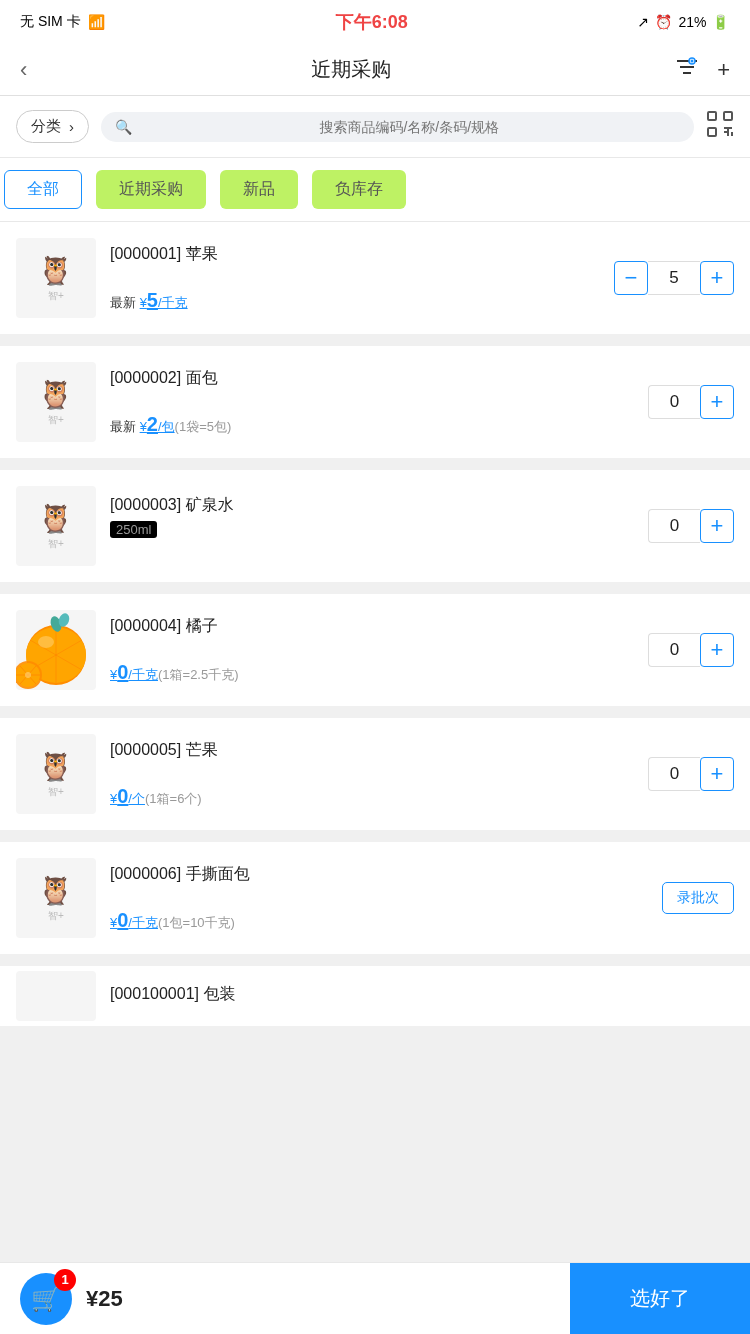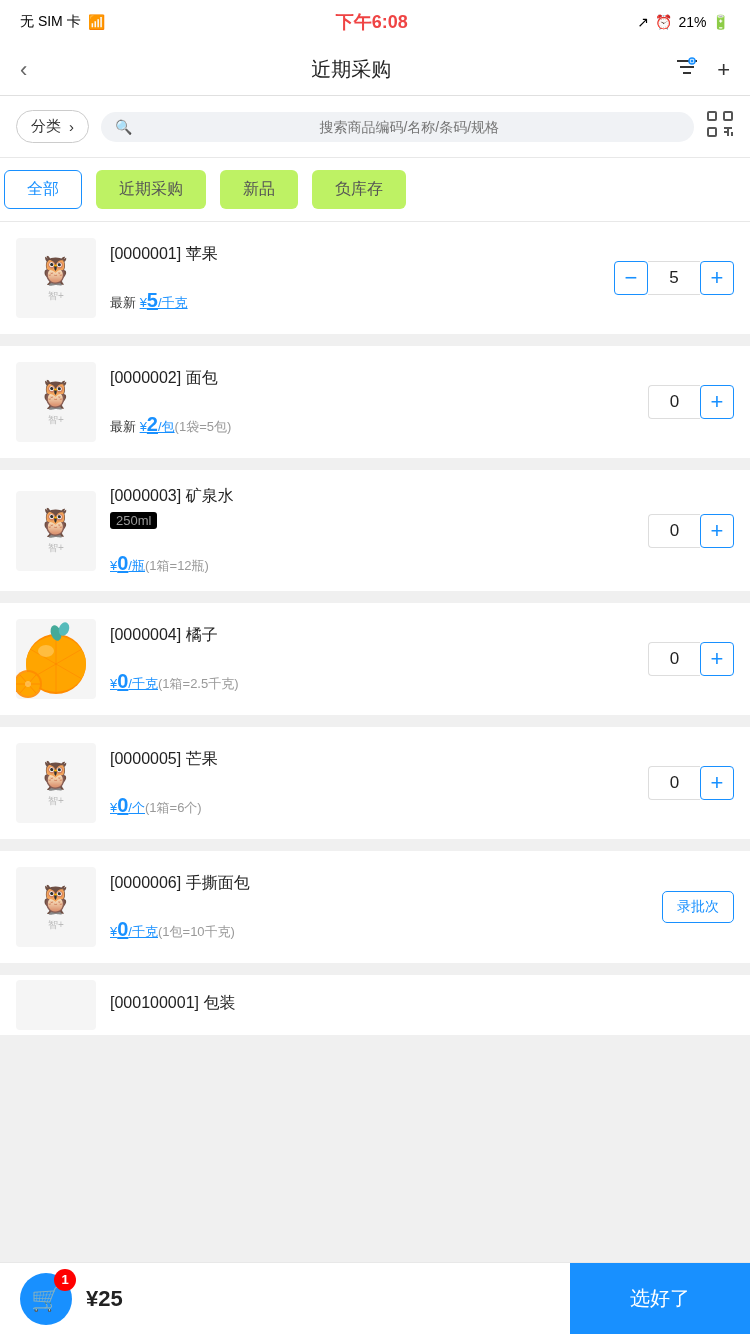--- a/index.html
+++ b/index.html
@@ -414,23 +414,20 @@
   <div class="product-item" style="min-height:100px;">
     <div class="product-thumb">
       <div class="thumb-placeholder">
         <span class="thumb-owl">🦉</span>
         <span class="thumb-label">智+</span>
       </div>
     </div>
     <div class="product-info">
       <div class="product-name">[0000003] 矿泉水</div>
       <span class="product-spec">250ml</span>
-      <div class="product-price" style="margin-top:3px;">
-        <span class="price-currency">¥</span><span class="price-number">0</span><span class="price-unit">/瓶</span><span class="price-note">(1箱=12瓶)</span>
-      </div>
     </div>
     <div class="qty-control">
       <input class="qty-input" type="text" value="0" style="border-left: 1.5px solid rgb(221, 221, 221); border-radius: 4px 0px 0px 4px;">
       <button class="qty-btn">+</button>
     </div>
   </div>
 
   <div class="divider"></div>
 
   <div class="product-item">

